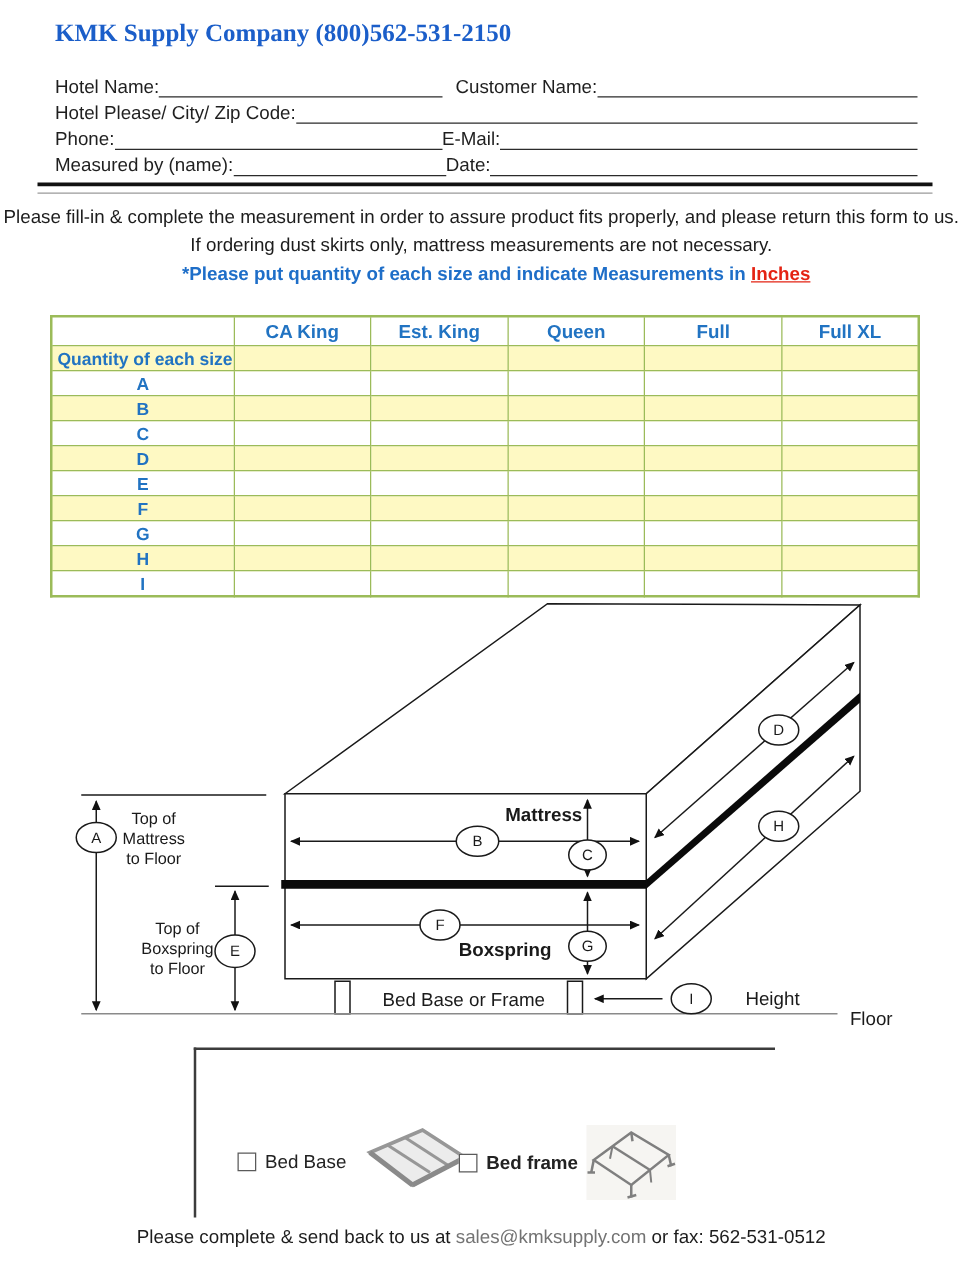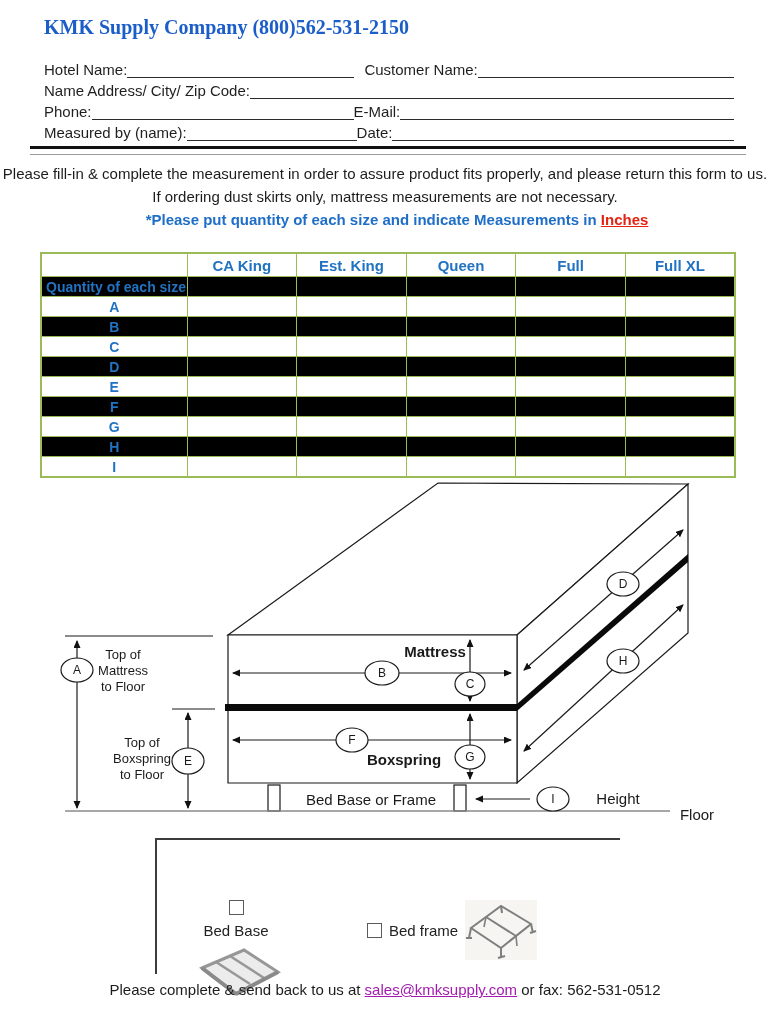--- a/index.html
+++ b/index.html
@@ -29,59 +29,59 @@
   .instr .inches{color:#e42313;text-decoration:underline;}
   
   table.meas{position:absolute;top:252px;left:40px;width:696px;border-collapse:collapse;table-layout:fixed;
     border:2px solid #9bbb59;background:#fff;}
   table.meas th,table.meas td{border:1px solid #9bbb59;padding:0;}
   table.meas th{height:22px;font-size:15px;font-weight:bold;color:#2173c2;text-align:center;background:#fff;}
   table.meas td{height:19px;font-size:14px;}
   table.meas .rowlab{font-weight:bold;color:#2173c2;text-align:center;}
   table.meas .rowlab.first{text-align:left;padding-left:4px;}
   table.meas col.c0{width:146px;}
-  table.meas tr.alt td{background:#000000;}
+  table.meas tr.alt td{background:#fef9c3;}
   
   .dg{position:absolute;top:478px;left:30px;}
   .dg text{font-size:13px;fill:#1a1a1a;}
   .dg text.badge{font-size:12px;text-anchor:middle;}
   .dg text.big{font-size:15px;}
   .dg .shape{fill:#ffffff;stroke:#1a1a1a;stroke-width:1.2;}
   .dg .dim{stroke:#1a1a1a;stroke-width:1.2;fill:none;}
   .dg .ell{fill:#ffffff;stroke:#1a1a1a;stroke-width:1.2;}
   
   .support{position:absolute;top:838px;left:155px;width:463px;height:134px;
     border-top:2px solid #3c3c3c;border-left:2px solid #3c3c3c;}
   .support .stitle{text-align:center;font-size:19px;font-weight:bold;margin-top:11px;color:#111;}
   .opt{position:absolute;display:flex;align-items:center;gap:7px;}
-  .opt1{left:33px;top:60px;flex-direction:column;}
-  .opt2{left:210px;top:60px;}
+  .opt1{left:33px;top:60px;}
+  .opt2{left:210px;top:60px;font-weight:bold;}
   .cbx{width:13px;height:13px;border:1.5px solid #5a5a5a;background:#fff;flex:0 0 auto;}
   .opt .olbl{font-size:15px;color:#222;white-space:nowrap;}
   
   .foot{position:absolute;top:981px;left:0;width:770px;text-align:center;font-size:15px;color:#1c1c1c;}
-  .foot a{color:#a21caf;text-decoration:underline;cursor:pointer;}
+  .foot a{color:#737373;cursor:pointer;}
 </style>
 </head>
 <body>
 
 <div class="hdr">
   <div class="company">KMK Supply Company (800)562-531-2150</div>
 </div>
 
 <div class="fields">
   <div class="frow">
     <span class="lbl">Hotel Name:</span>
     <span class="line w1"></span>
     <span class="gap"></span>
     <span class="lbl">Customer Name:</span>
     <span class="line"></span>
   </div>
   <div class="frow">
-    <span class="lbl">Name Address/ City/ Zip Code:</span>
+    <span class="lbl">Hotel Please/ City/ Zip Code:</span>
     <span class="line"></span>
   </div>
   <div class="frow">
     <span class="lbl">Phone:</span>
     <span class="line w2"></span>
     <span class="lbl">E-Mail:</span>
     <span class="line"></span>
   </div>
   <div class="frow">
     <span class="lbl">Measured by (name):</span>

